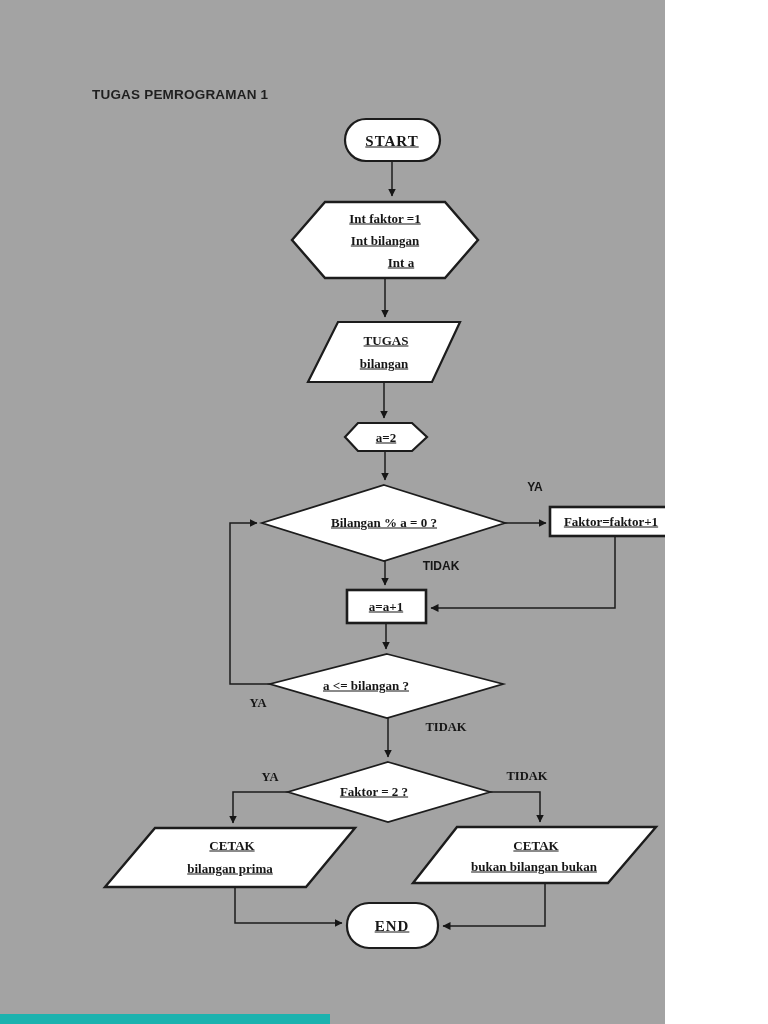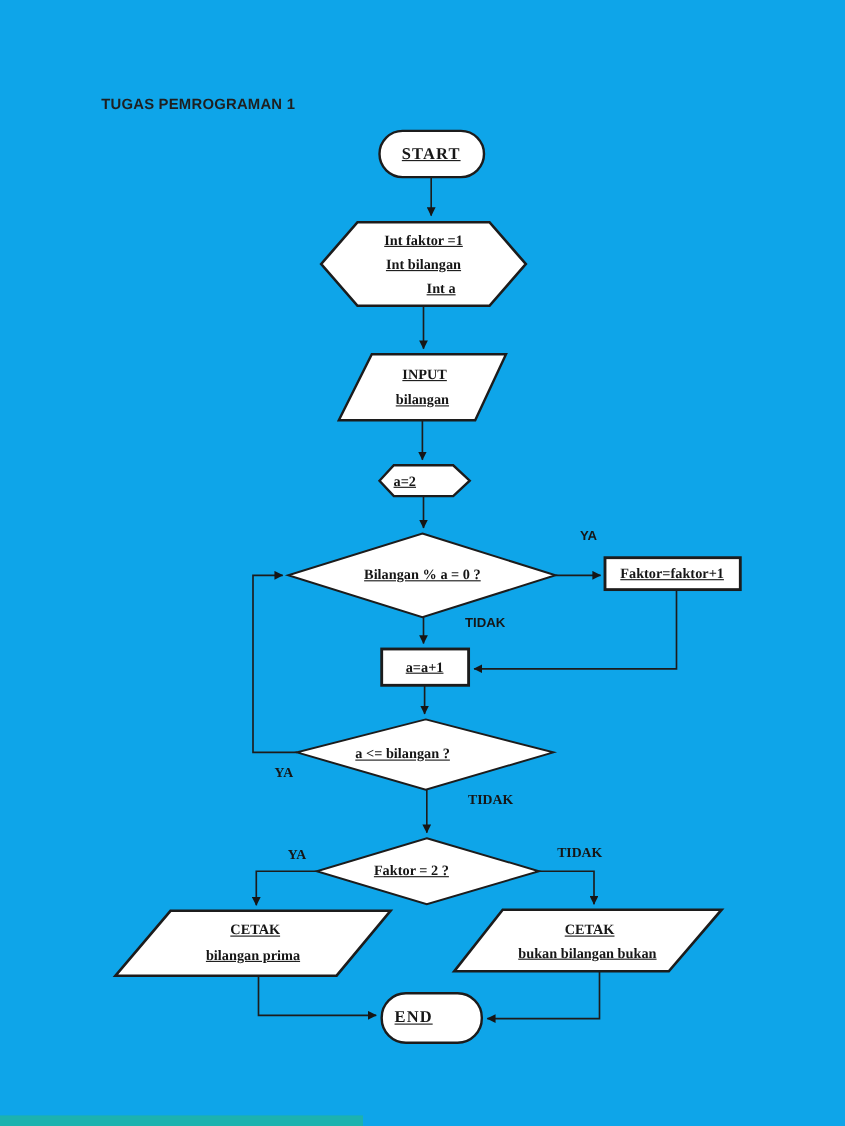--- a/index.html
+++ b/index.html
@@ -1,19 +1,19 @@
 <!DOCTYPE html>
 <html><head>
 <meta charset="utf-8">
 <style>
   html,body{margin:0;padding:0;background:#ffffff;}
   .page{
     position:relative;
-    width:768px;height:1024px;
-    background:#0ea5e9;
+    width:665px;height:1024px;
+    background:#a3a3a3;
     overflow:hidden;
     font-family:"Liberation Serif", serif;
     color:#1b1b1b;
   }
   .doc-title{
     position:absolute;left:92px;top:87px;
     font-family:"Liberation Sans", sans-serif;
     font-weight:bold;font-size:13.5px;color:#1f1f1f;
     letter-spacing:.2px;
   }
@@ -81,42 +81,42 @@
       <rect x="347" y="903" width="91" height="45" rx="22" stroke-width="2.2"></rect>
     </g>
   </svg>
 
   <div class="node-label terminator-label" style="left:392px;top:141px;">START</div>
 
   <div class="node-label" style="left:385px;top:218px;">Int faktor =1</div>
   <div class="node-label" style="left:385px;top:240px;">Int bilangan</div>
   <div class="node-label" style="left:385px;top:262px;margin-left:16px;">Int a</div>
 
-  <div class="node-label" style="left:386px;top:340px;">INPUT</div>
+  <div class="node-label" style="left:386px;top:340px;">TUGAS</div>
   <div class="node-label" style="left:384px;top:363px;">bilangan</div>
 
-  <div class="node-label" style="left:368px;top:437px;">a=2</div>
+  <div class="node-label" style="left:386px;top:437px;">a=2</div>
 
   <div class="node-label" style="left:384px;top:522px;">Bilangan % a = 0 ?</div>
 
   <div class="node-label" style="left:611px;top:521px;">Faktor=faktor+1</div>
 
   <div class="node-label" style="left:386px;top:606px;">a=a+1</div>
 
   <div class="node-label" style="left:366px;top:685px;">a &lt;= bilangan ?</div>
 
   <div class="node-label" style="left:374px;top:791px;">Faktor = 2 ?</div>
 
   <div class="node-label" style="left:232px;top:845px;">CETAK</div>
   <div class="node-label" style="left:230px;top:868px;">bilangan prima</div>
 
   <div class="node-label" style="left:536px;top:845px;">CETAK</div>
   <div class="node-label" style="left:534px;top:866px;">bukan bilangan bukan</div>
 
-  <div class="node-label terminator-label" style="left:376px;top:926px;">END</div>
+  <div class="node-label terminator-label" style="left:392px;top:926px;">END</div>
 
   <div class="edge-label sans" style="left:535px;top:487px;">YA</div>
   <div class="edge-label sans" style="left:441px;top:566px;">TIDAK</div>
   <div class="edge-label" style="left:258px;top:703px;">YA</div>
   <div class="edge-label" style="left:446px;top:727px;">TIDAK</div>
   <div class="edge-label" style="left:270px;top:777px;">YA</div>
   <div class="edge-label" style="left:527px;top:776px;">TIDAK</div>
 
   <div class="footer-bar" style="background: rgb(28, 178, 174);"></div>
 </div>

